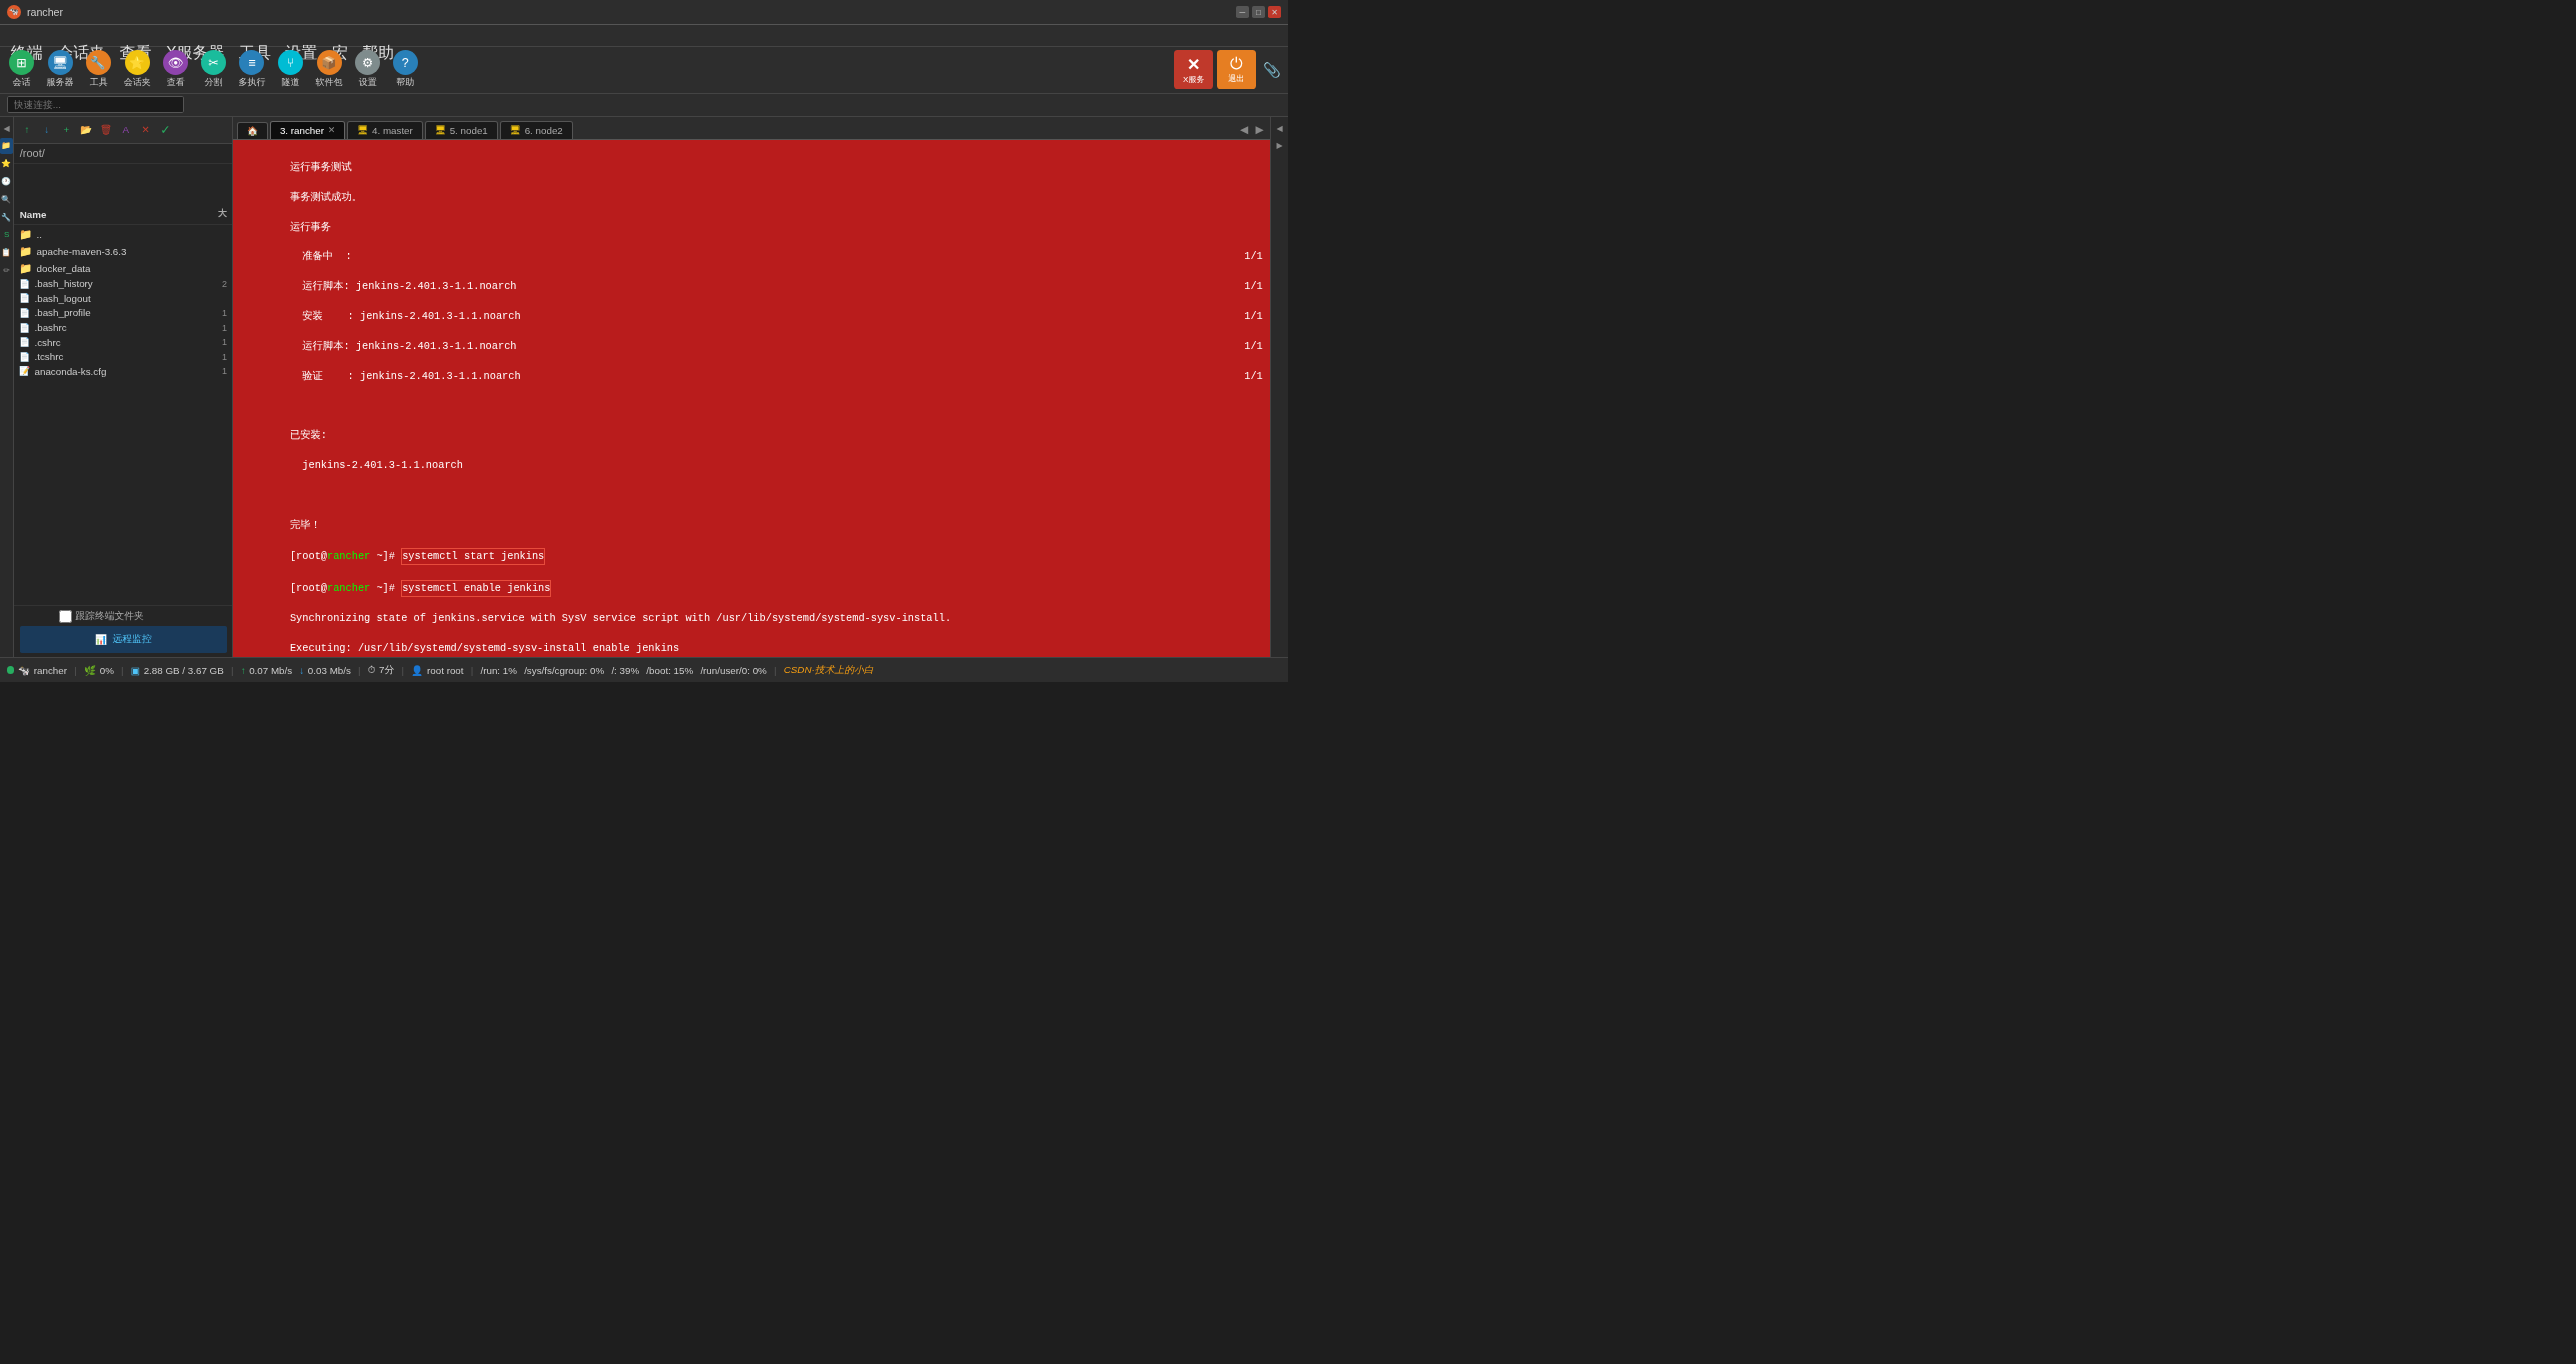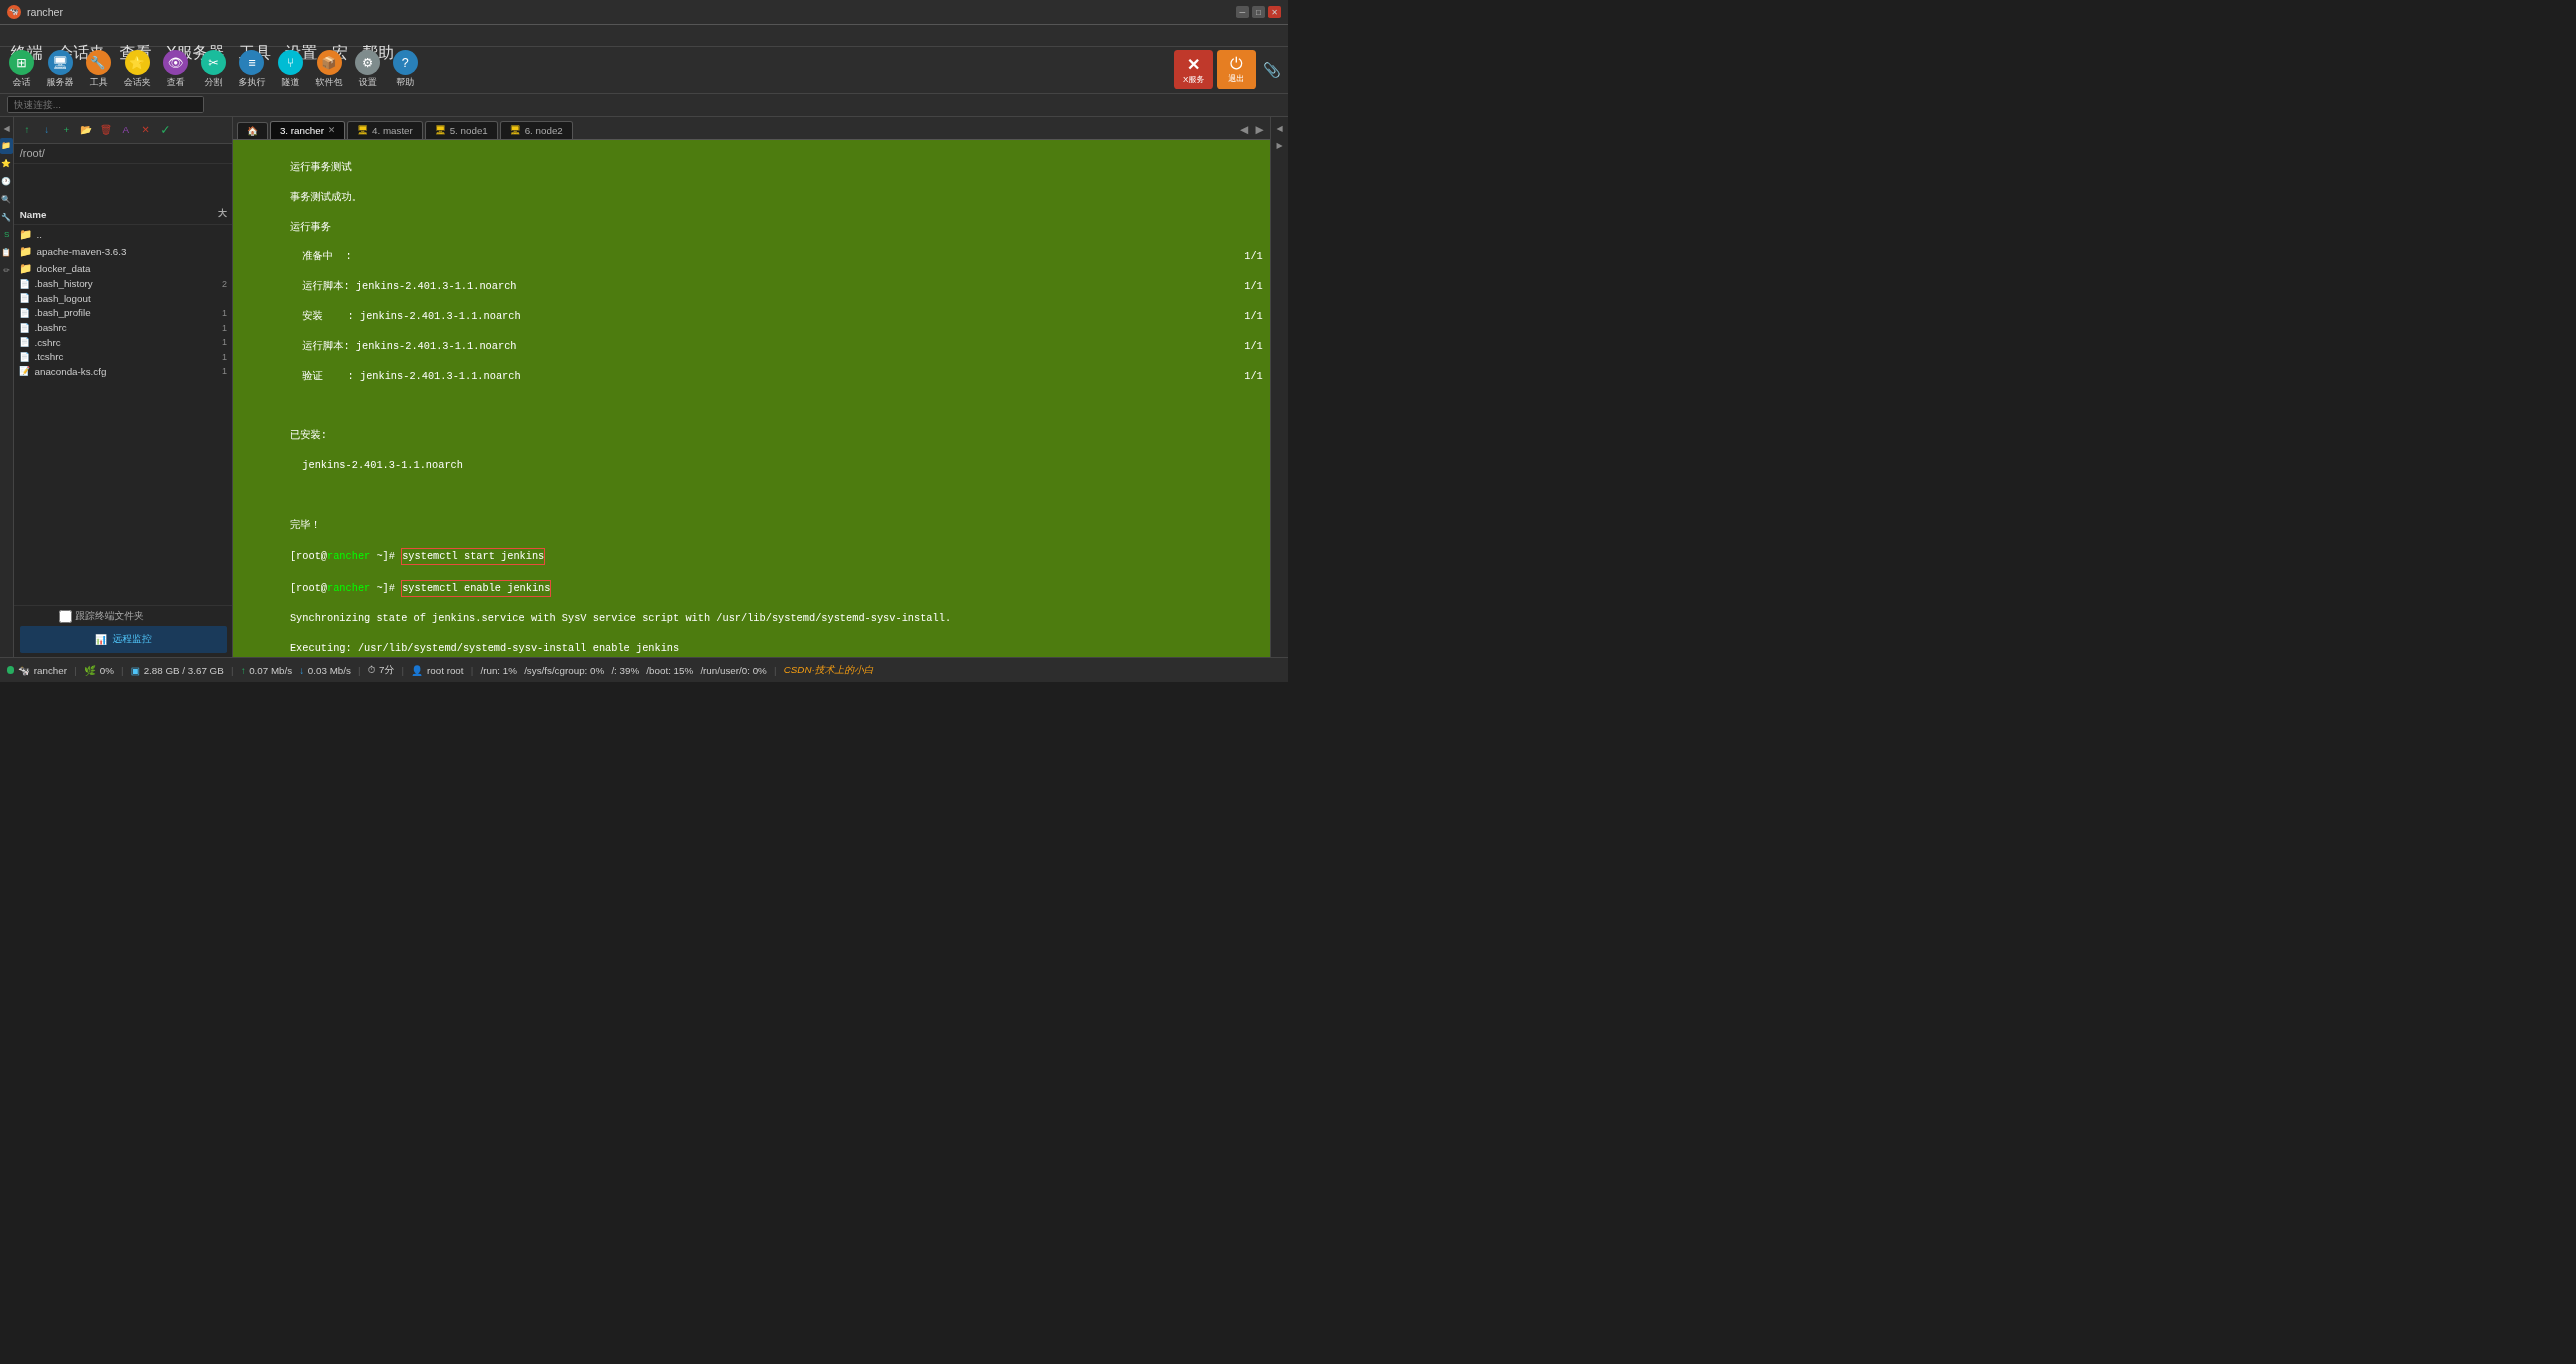--- a/index.html
+++ b/index.html
@@ -128,21 +128,21 @@
       align-items: center;
       padding: 0 7.2px;
       border-bottom: 0.9px solid #444;
     }
     #quickconnect input {
       background: #1a1a1a;
       border: 0.9px solid #555;
       color: #ccc;
       padding: 1.8px 5.4px;
       font-size: 9.8px;
-      width: 197px;
+      width: 177px;
       border-radius: 1.8px;
     }
 
     
     #main-layout {
       display: flex;
       height: calc(682px - 25px - 21.5px - 47px - 23px - 23px - 25px);
     }
 
     
@@ -299,21 +299,21 @@
     .tab-arrow {
       color: #888;
       cursor: pointer;
       font-size: 10.7px;
       padding: 0 2.7px;
     }
 
     
     #terminal-content {
       flex: 1;
-      background: #4d7c0f;
+      background: #b91c1c;
       padding: 5.4px 7.2px;
       color: #ddd;
       font-family: 'Courier New', monospace;
       font-size: 10.3px;
       line-height: 1.45;
       overflow-y: auto;
       white-space: pre-wrap;
     }
     .term-white { color: #fff; }
     .term-highlight { color: #00ff00; }

